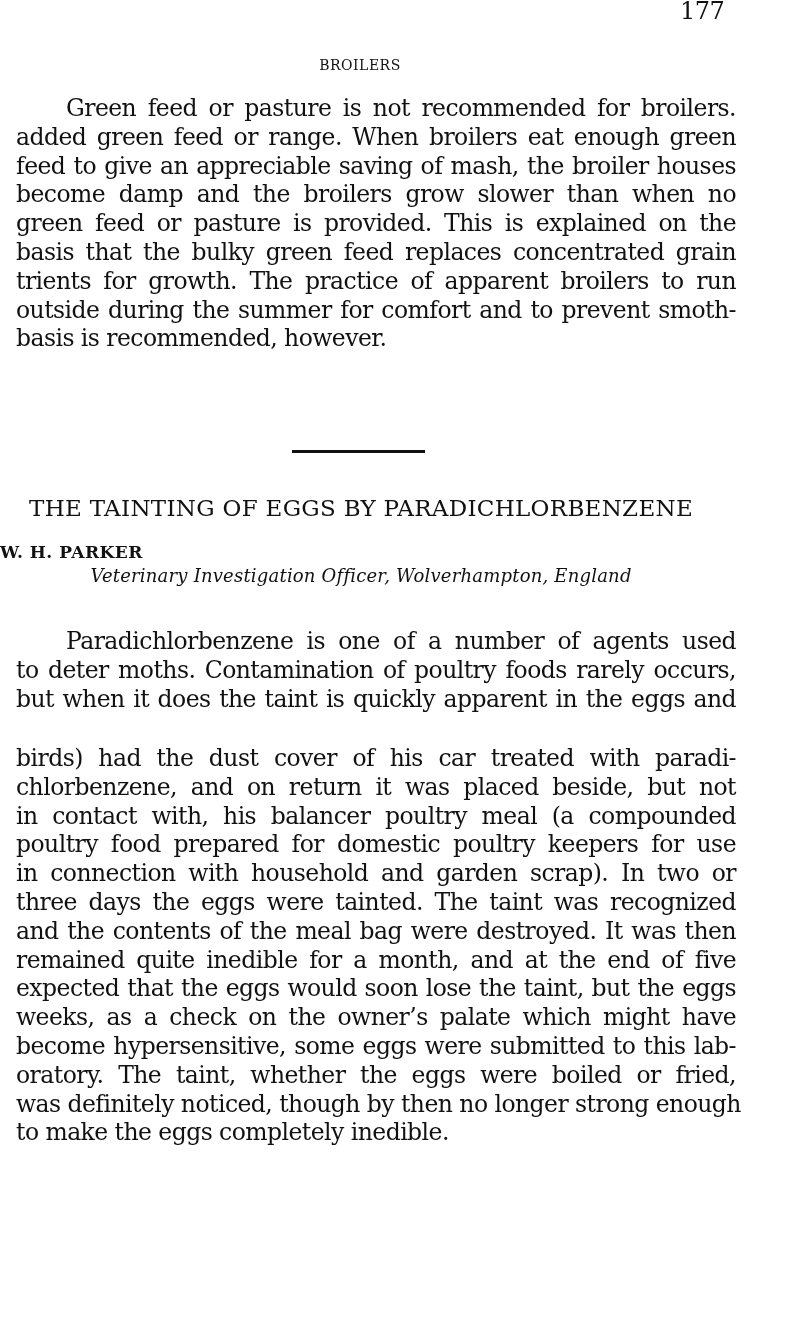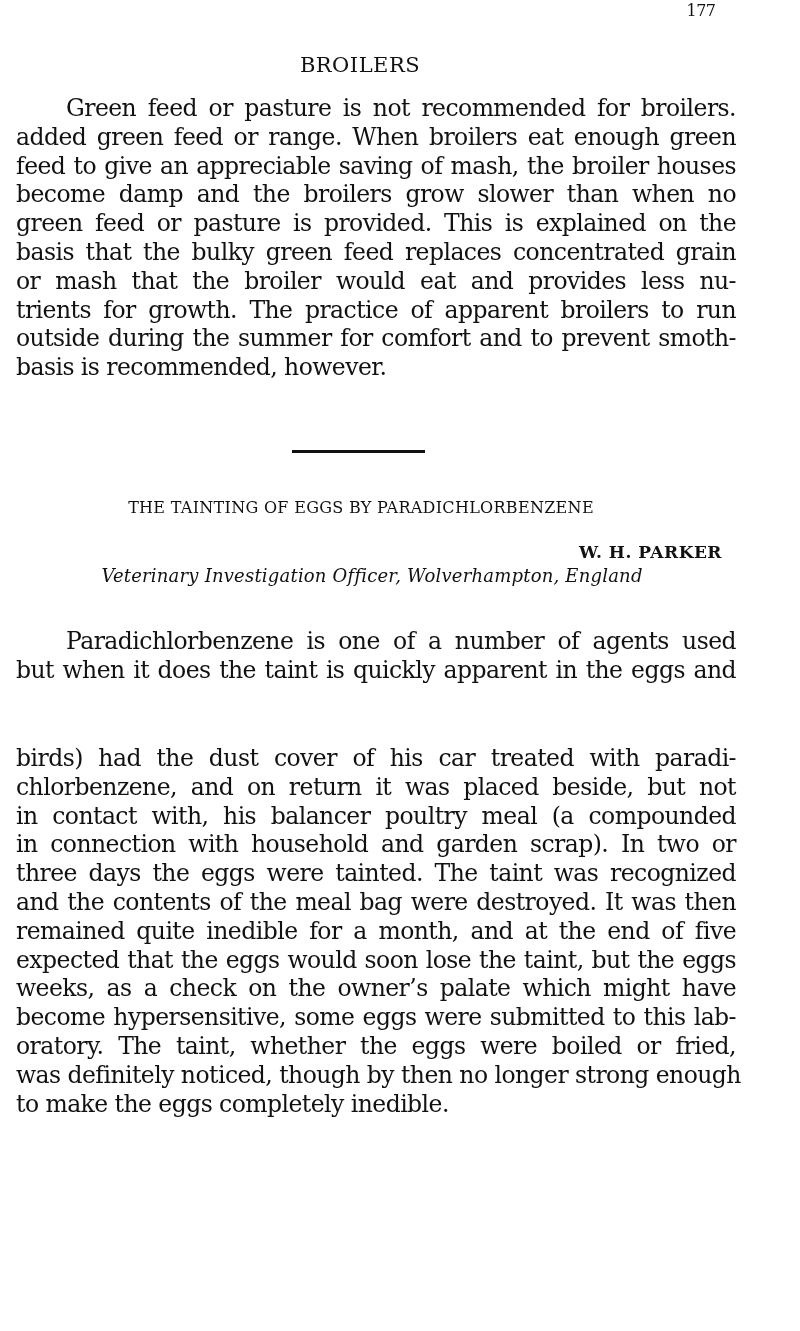--- a/index.html
+++ b/index.html
@@ -13,37 +13,37 @@
       position: relative;
       overflow: hidden;
       color: #111111;
       font-family: "DejaVu Serif", "Liberation Serif", serif;
     }
     .page-number {
       position: absolute;
       top: 0px;
       left: 680px;
       width: 42px;
-      text-align: center;
-      font-size: 16px;
+      text-align: left;
+      font-size: 24px;
       line-height: 22px;
       letter-spacing: -0.5px;
     }
     .column {
       position: absolute;
       left: 2px;
       width: 720px;
     }
     .section-heading {
       position: absolute;
       top: 52px;
       left: 0;
       width: 720px;
       text-align: center;
-      font-size: 21px;
+      font-size: 14px;
       line-height: 26px;
       letter-spacing: 0.5px;
     }
     .body-text {
       font-size: 23.5px;
       line-height: 28.8px;
       text-align: justify;
       margin: 14px;
       letter-spacing: -0.55px;
       word-spacing: 0px;
@@ -72,47 +72,46 @@
       width: 133px;
       height: 3px;
       background: #111111;
     }
     .article-title {
       position: absolute;
       top: 493px;
       left: 0;
       width: 722px;
       text-align: center;
-      font-size: 16px;
+      font-size: 23px;
       line-height: 30px;
       letter-spacing: 0.3px;
       white-space: nowrap;
     }
     .author {
       position: absolute;
       top: 541px;
       left: 0;
       width: 722px;
-      text-align: right;
+      text-align: left;
       font-size: 17px;
       font-weight: bold;
       line-height: 22px;
       letter-spacing: 0.5px;
     }
     .affiliation {
       position: absolute;
       top: 564px;
       left: 0;
       width: 722px;
       text-align: center;
       font-size: 18px;
       font-style: italic;
       line-height: 24px;
       letter-spacing: 0.2px;
-      padding-left: 11px;
     }
     #para-intro {
       position: absolute;
       top: 613px;
     }
     #para-case {
       position: absolute;
       top: 730px;
     }
   </style>
@@ -123,41 +122,42 @@
 
 <div class="section-heading">BROILERS</div>
 
 <div id="para-broilers" class="column body-text">
   <span class="ln indent">Green feed or pasture is not recommended for broilers.</span>
   <span class="ln">added green feed or range. When broilers eat enough green</span>
   <span class="ln">feed to give an appreciable saving of mash, the broiler houses</span>
   <span class="ln">become damp and the broilers grow slower than when no</span>
   <span class="ln">green feed or pasture is provided. This is explained on the</span>
   <span class="ln">basis that the bulky green feed replaces concentrated grain</span>
-  <span class="ln">or mash that the broiler would eat and provides less nu-</span>
   <span class="ln">trients for growth. The practice of apparent broilers to run</span>
   <span class="ln">outside during the summer for comfort and to prevent smoth-</span>
   <span class="ln last">basis is recommended, however.</span>
 </div>
 
 <div class="rule"></div>
 
 <div class="article-title">THE TAINTING OF EGGS BY PARADICHLORBENZENE</div>
 <div class="author">W. H. PARKER</div>
 <div class="affiliation">Veterinary Investigation Officer, Wolverhampton, England</div>
 
 <div id="para-intro" class="column body-text">
   <span class="ln indent">Paradichlorbenzene is one of a number of agents used</span>
+  <span class="ln">to deter moths. Contamination of poultry foods rarely occurs,</span>
   <span class="ln">but when it does the taint is quickly apparent in the eggs and</span>
 </div>
 
 <div id="para-case" class="column body-text">
   <span class="ln">birds) had the dust cover of his car treated with paradi-</span>
   <span class="ln">chlorbenzene, and on return it was placed beside, but not</span>
   <span class="ln">in contact with, his balancer poultry meal (a compounded</span>
+  <span class="ln">poultry food prepared for domestic poultry keepers for use</span>
   <span class="ln">in connection with household and garden scrap). In two or</span>
   <span class="ln">three days the eggs were tainted. The taint was recognized</span>
   <span class="ln">and the contents of the meal bag were destroyed. It was then</span>
   <span class="ln">remained quite inedible for a month, and at the end of five</span>
   <span class="ln">expected that the eggs would soon lose the taint, but the eggs</span>
   <span class="ln">weeks, as a check on the owner’s palate which might have</span>
   <span class="ln">become hypersensitive, some eggs were submitted to this lab-</span>
   <span class="ln">oratory. The taint, whether the eggs were boiled or fried,</span>
   <span class="ln">was definitely noticed, though by then no longer strong enough</span>
   <span class="ln last">to make the eggs completely inedible.</span>

